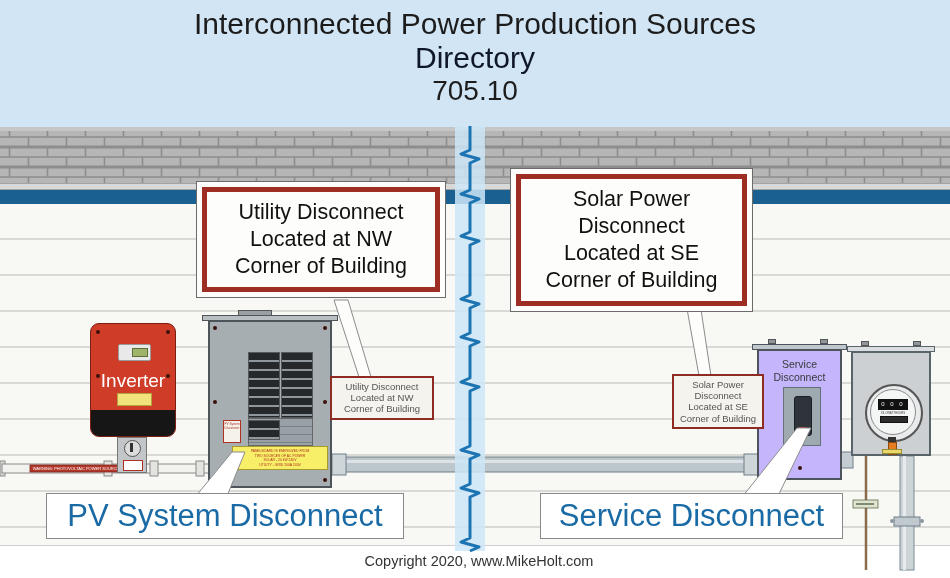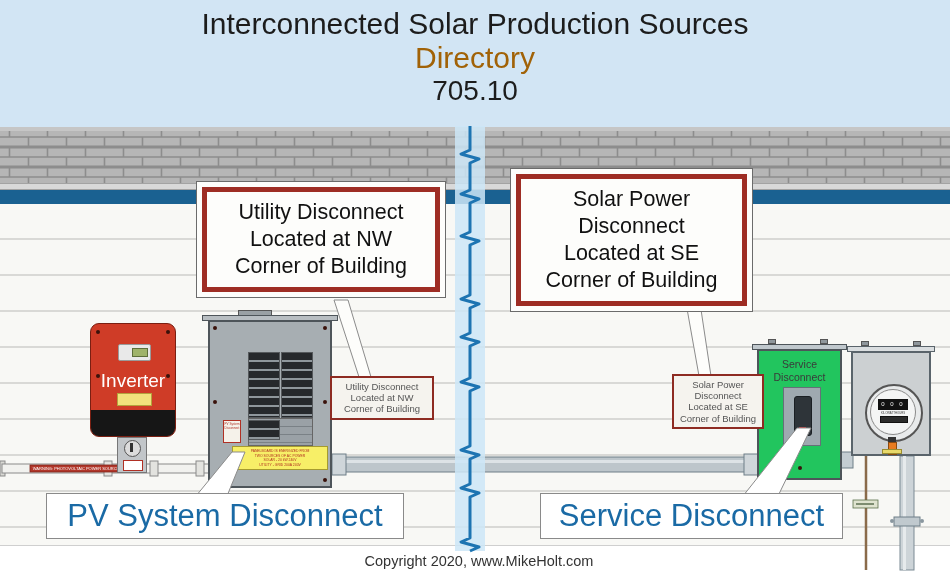--- a/index.html
+++ b/index.html
@@ -2,21 +2,21 @@
 <html><head>
 <meta charset="utf-8">
 <style>
   html,body{margin:0;padding:0;background:#fff;}
   .stage{position:relative;width:950px;height:578px;overflow:hidden;
          font-family:"Liberation Sans",sans-serif;background:#fff;}
   .abs{position:absolute;}
   
   .sky{left:0;top:0;width:950px;height:127px;background:#d2e5f4;text-align:center;}
   .title1{display:block;margin-top:6px;font-size:30px;line-height:35px;color:#1c1c1c;}
-  .title2{display:block;font-size:30px;line-height:34px;color:#a16207;}
+  .title2{display:block;font-size:30px;line-height:34px;color:#0f172a;}
   .title3{display:block;font-size:28px;line-height:32px;color:#1c1c1c;}
   .ledge{left:0;top:183px;width:950px;height:7px;background:#d9d9d9;
          border-top:1px solid #a3a3a3;border-bottom:1px solid #a3a3a3;box-sizing:border-box;}
   .stripe{left:0;top:190px;width:950px;height:14px;background:#1a6191;}
   .wall{left:0;top:204px;width:950px;height:341px;
         background:repeating-linear-gradient(to bottom,#f8f8f5 0 34px,#d9d9d6 34px 36px);}
   .footer{left:0;top:545px;width:950px;height:33px;background:#fff;border-top:1px solid #cfcfcf;
           text-align:center;box-sizing:border-box;padding-left:8px;}
   .copyright{display:inline-block;margin-top:7px;font-size:14.5px;color:#333;}
   
@@ -53,21 +53,21 @@
         border:1px solid #55595c;}
   .bslots{position:absolute;background:repeating-linear-gradient(to bottom,#9aa1a6 0 7px,#7a8186 7px 8px);
           border:1px solid #666;}
   .panel-yellow{position:absolute;left:22px;top:124px;width:96px;height:24px;background:#f7ef67;
                 border:1px solid #a59b2f;text-align:center;color:#b02c20;font-size:3.4px;line-height:1.35;
                 box-sizing:border-box;padding-top:2px;}
   .panel-yellow span{display:block;}
   .panel-red{position:absolute;left:13px;top:98px;width:18px;height:23px;background:#f5f2ea;
              border:1px solid #b03024;color:#b03024;font-size:3px;line-height:1.3;text-align:center;box-sizing:border-box;padding-top:2px;}
   .panel-red span{display:block;}
-  .svcbox{left:757px;top:349px;width:85px;height:131px;background:#22c55e;border:2px solid #4e555a;box-sizing:border-box;}
+  .svcbox{left:757px;top:349px;width:85px;height:131px;background:#c4b5fd;border:2px solid #4e555a;box-sizing:border-box;}
   .svc-cap{left:752px;top:344px;width:95px;height:6px;background:#c0c8cd;border:1px solid #4e555a;box-sizing:border-box;}
   .svc-tab{width:8px;height:5px;background:#8f979c;border:1px solid #555;box-sizing:border-box;}
   .svc-text{position:absolute;left:0;top:7px;width:100%;text-align:center;color:#3a3a3a;font-size:10.5px;line-height:1.25;}
   .svc-text span{display:block;}
   .svc-recess{position:absolute;left:24px;top:36px;width:36px;height:57px;background:#9fa9b0;border:1px solid #667078;}
   .svc-switch{position:absolute;left:10px;top:8px;width:16px;height:38px;background:#2e3439;
               border:1px solid #1b2024;border-radius:3px;}
   .svc-switch i{position:absolute;left:4px;bottom:5px;width:7px;height:3px;background:#c33;}
   .meterbox{left:851px;top:351px;width:80px;height:105px;background:#ccd0d2;border:2px solid #5a646b;box-sizing:border-box;}
   .meter-cap{left:847px;top:346px;width:88px;height:6px;background:#dadee0;border:1px solid #5a646b;box-sizing:border-box;}
@@ -84,21 +84,21 @@
   .meter-tag{position:absolute;left:35px;top:89px;width:9px;height:13px;background:#e77b1f;border:1px solid #8a4a10;box-sizing:border-box;}
   .meter-yellow{position:absolute;left:29px;top:96px;width:20px;height:5px;background:#e8d96a;border:1px solid #9a8c30;box-sizing:border-box;}
   svg.layer{position:absolute;left:0;top:0;pointer-events:none;}
 </style>
 </head>
 <body>
 
 <div class="stage">
 
   <div class="abs sky">
-    <span class="title1">Interconnected Solar Production Sources</span>
+    <span class="title1">Interconnected Power Production Sources</span>
     <span class="title2">Directory</span>
     <span class="title3">705.10</span>
   </div>
 
   <svg class="layer" style="left:0;top:127px" width="950" height="56">
     <defs>
       <pattern id="bp" width="38" height="20" patternUnits="userSpaceOnUse">
         <rect width="38" height="20" fill="#b6b6b6"></rect>
         <path d="M0 .8H38 M0 10H38 M0 19.2H38" stroke="#8d8d8d" stroke-width="1.6"></path>
         <path d="M9.5 0V10 M28.5 10V20" stroke="#8d8d8d" stroke-width="1.6"></path>

